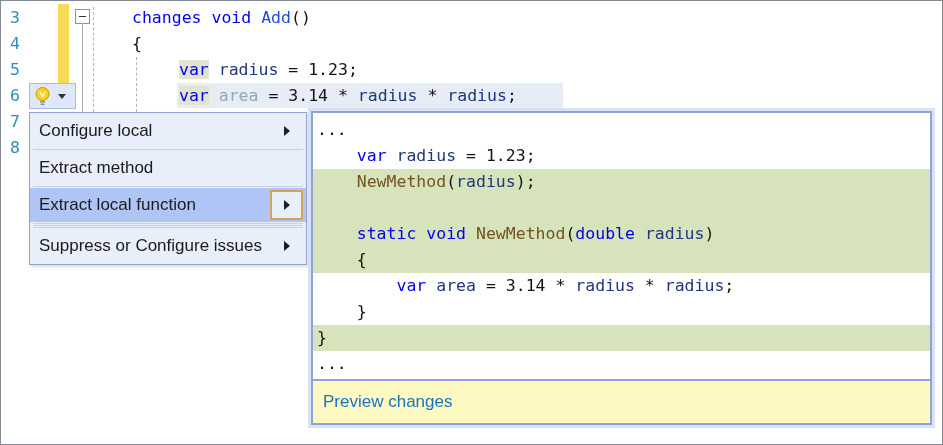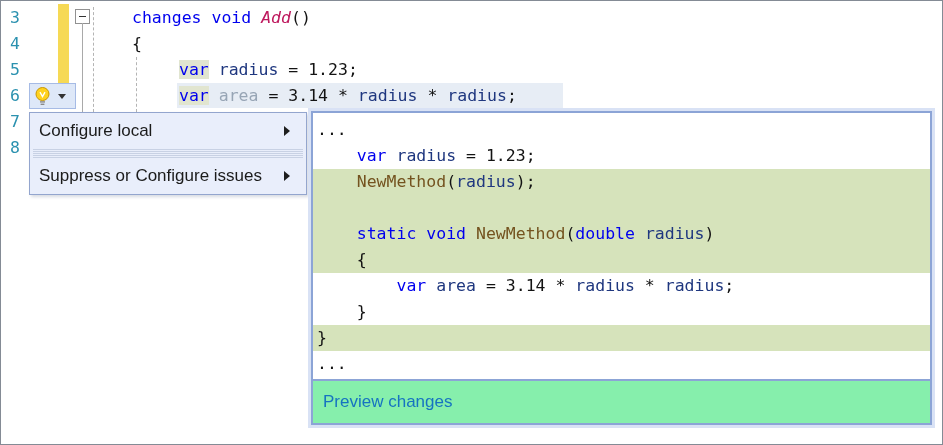--- a/index.html
+++ b/index.html
@@ -53,21 +53,21 @@
                background:#e9eefb; border:2px solid #d4a258; display:flex;
                align-items:center; justify-content:center; }
 
   
   #preview { position:absolute; left:310px; top:110px; width:621px; height:314px; z-index:5;
              background:#ffffff; border:2px solid #8ca4d6; outline:3px solid #d9e2f5; }
   #preview-code { position:absolute; top:0; left:0; right:0; bottom:44px; padding-top:4px; overflow:hidden; }
   .prev-row { height:26px; padding-left:4px; }
   .prev-row.added { background:#d6e3bb; }
   #preview-footer { position:absolute; left:0; right:0; bottom:0; height:44px;
-                    background:#86efac; border-top:2px solid #8ca4d6;
+                    background:#fef9c3; border-top:2px solid #8ca4d6;
                     display:flex; align-items:center; }
   #preview-footer a { color:#1673c1; font-size:17px; margin-left:10px; text-decoration:none; cursor:pointer; }
 </style>
 </head>
 <body>
 
 <div id="screen">
 
   <div id="gutter">
       <div class="ln" style="top: 4px;">3</div>
@@ -80,21 +80,21 @@
   <div id="change-bar"></div>
   <div id="collapse-box">
     <div class="minus"></div>
   </div>
   <div id="outline-line"></div>
   <div id="guide1" class="indent-guide"></div>
   <div id="guide2" class="indent-guide"></div>
 
   <div id="line6-band"></div>
   <div id="editor-lines">
-      <div class="mono editor-line el0"><span style="color: rgb(0, 0, 238);">changes</span><span style="color: rgb(19, 19, 19);"> </span><span style="color: rgb(0, 0, 238);">void</span><span style="color: rgb(19, 19, 19);"> </span><span style="color: #be185d; font-style: italic;">Add</span><span style="color: rgb(19, 19, 19);">()</span></div>
+      <div class="mono editor-line el0"><span style="color: rgb(0, 0, 238);">changes</span><span style="color: rgb(19, 19, 19);"> </span><span style="color: rgb(0, 0, 238);">void</span><span style="color: rgb(19, 19, 19);"> </span><span style="color: #1d4ed8;">Add</span><span style="color: rgb(19, 19, 19);">()</span></div>
       <div class="mono editor-line el1"><span style="color: rgb(19, 19, 19);">{</span></div>
       <div class="mono editor-line el2"><span style="color: rgb(0, 0, 238); background: rgb(225, 229, 208);">var</span><span style="color: rgb(19, 19, 19);"> </span><span style="color: rgb(31, 55, 127);">radius</span><span style="color: rgb(19, 19, 19);"> = 1.23;</span></div>
       <div class="mono editor-line el3"><span style="color: rgb(0, 0, 238); background: rgb(225, 229, 208);">var</span><span style="color: rgb(19, 19, 19);"> </span><span style="color: rgb(151, 165, 181);">area</span><span style="color: rgb(19, 19, 19);"> = 3.14 * </span><span style="color: rgb(31, 55, 127);">radius</span><span style="color: rgb(19, 19, 19);"> * </span><span style="color: rgb(31, 55, 127);">radius</span><span style="color: rgb(19, 19, 19);">;</span></div>
     </div>
 
   <div id="bulb-box">
     <svg width="17" height="20" viewBox="0 0 17 20">
       <circle cx="8.5" cy="8" r="6.5" fill="#ffd21e" stroke="#c99700" stroke-width="1"></circle>
       <path d="M6 6.2 L8.5 10.5 L11 6.2" fill="none" stroke="#ffffff" stroke-width="1.4"></path>
       <rect x="6" y="15.2" width="5" height="1.4" fill="#8a8a8a"></rect>
@@ -102,21 +102,30 @@
     </svg>
     <div class="chev-down"></div>
   </div>
 
   <div id="menu">
       <div class="menu-item">
         <span>Configure local</span>
         <div class="tri arrow-plain"></div>
       </div>
       <div class="menu-sep"></div>
+      <div class="menu-item">
+        <span>Extract method</span>
+      </div>
       <div class="menu-sep"></div>
+      <div class="menu-item hl">
+        <span>Extract local function</span>
+        <div class="arrow-btn">
+          <div class="tri"></div>
+        </div>
+      </div>
       <div class="menu-sep"></div>
       <div class="menu-sep"></div>
       <div class="menu-sep"></div>
       <div class="menu-item">
         <span>Suppress or Configure issues</span>
         <div class="tri arrow-plain"></div>
       </div>
     </div>
 
   <div id="preview">

